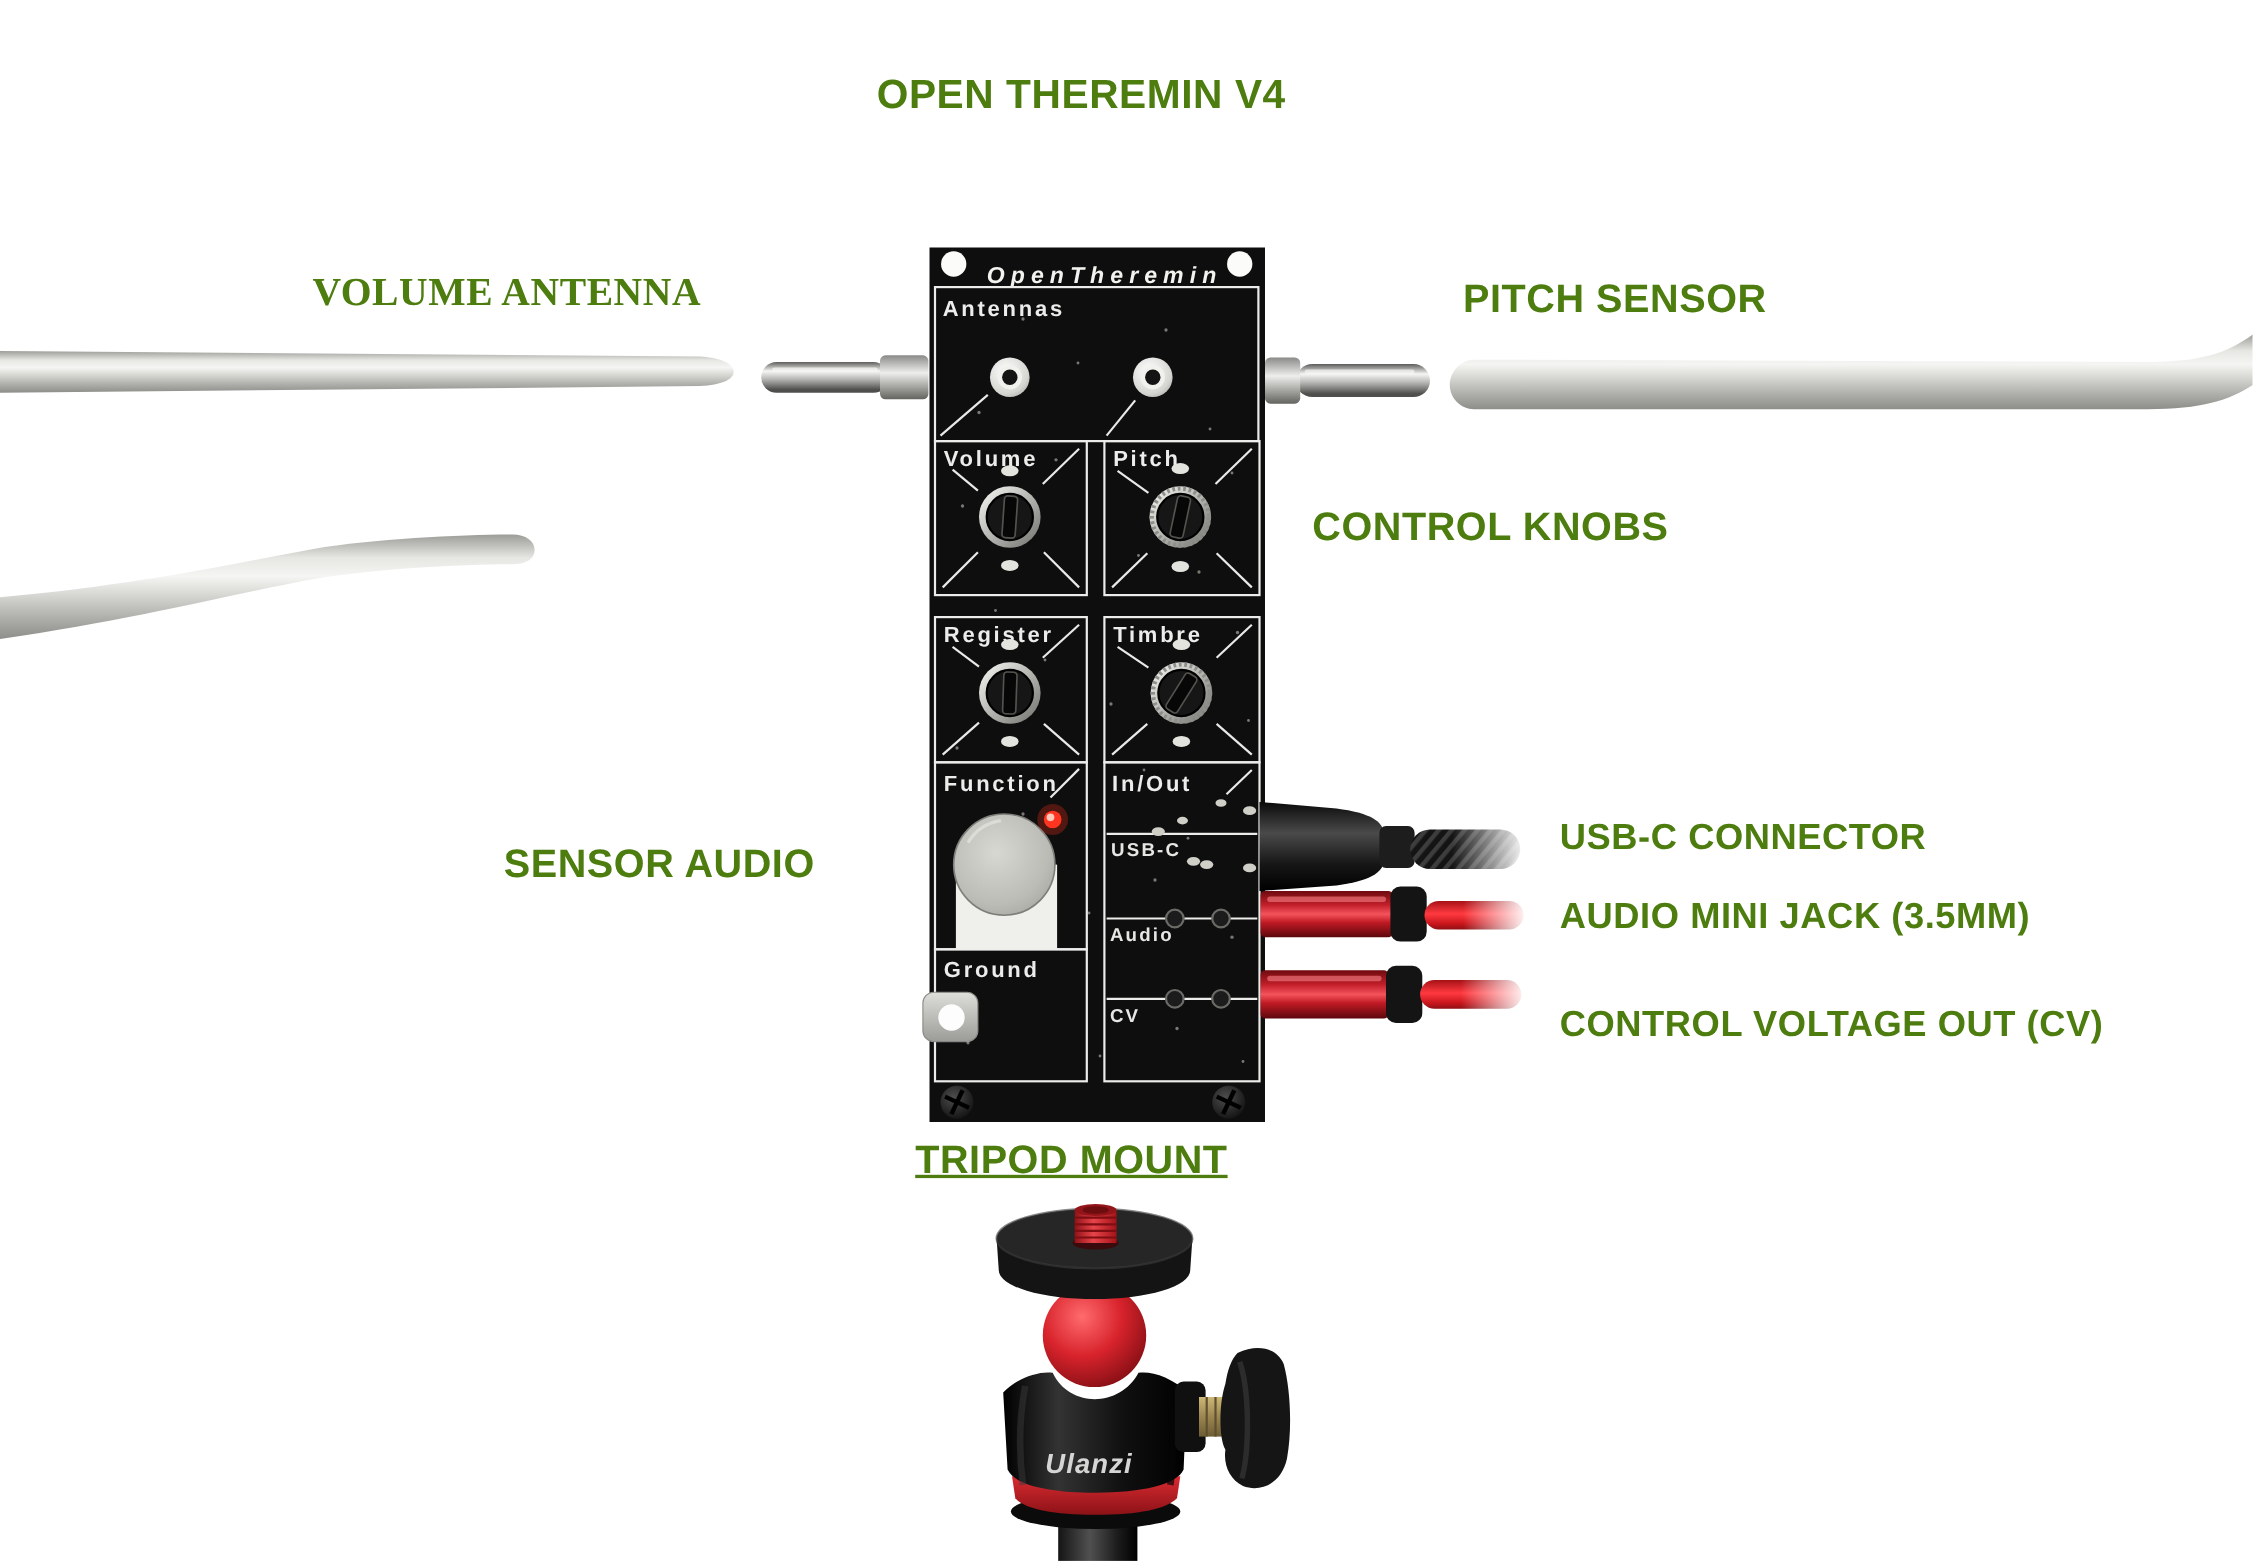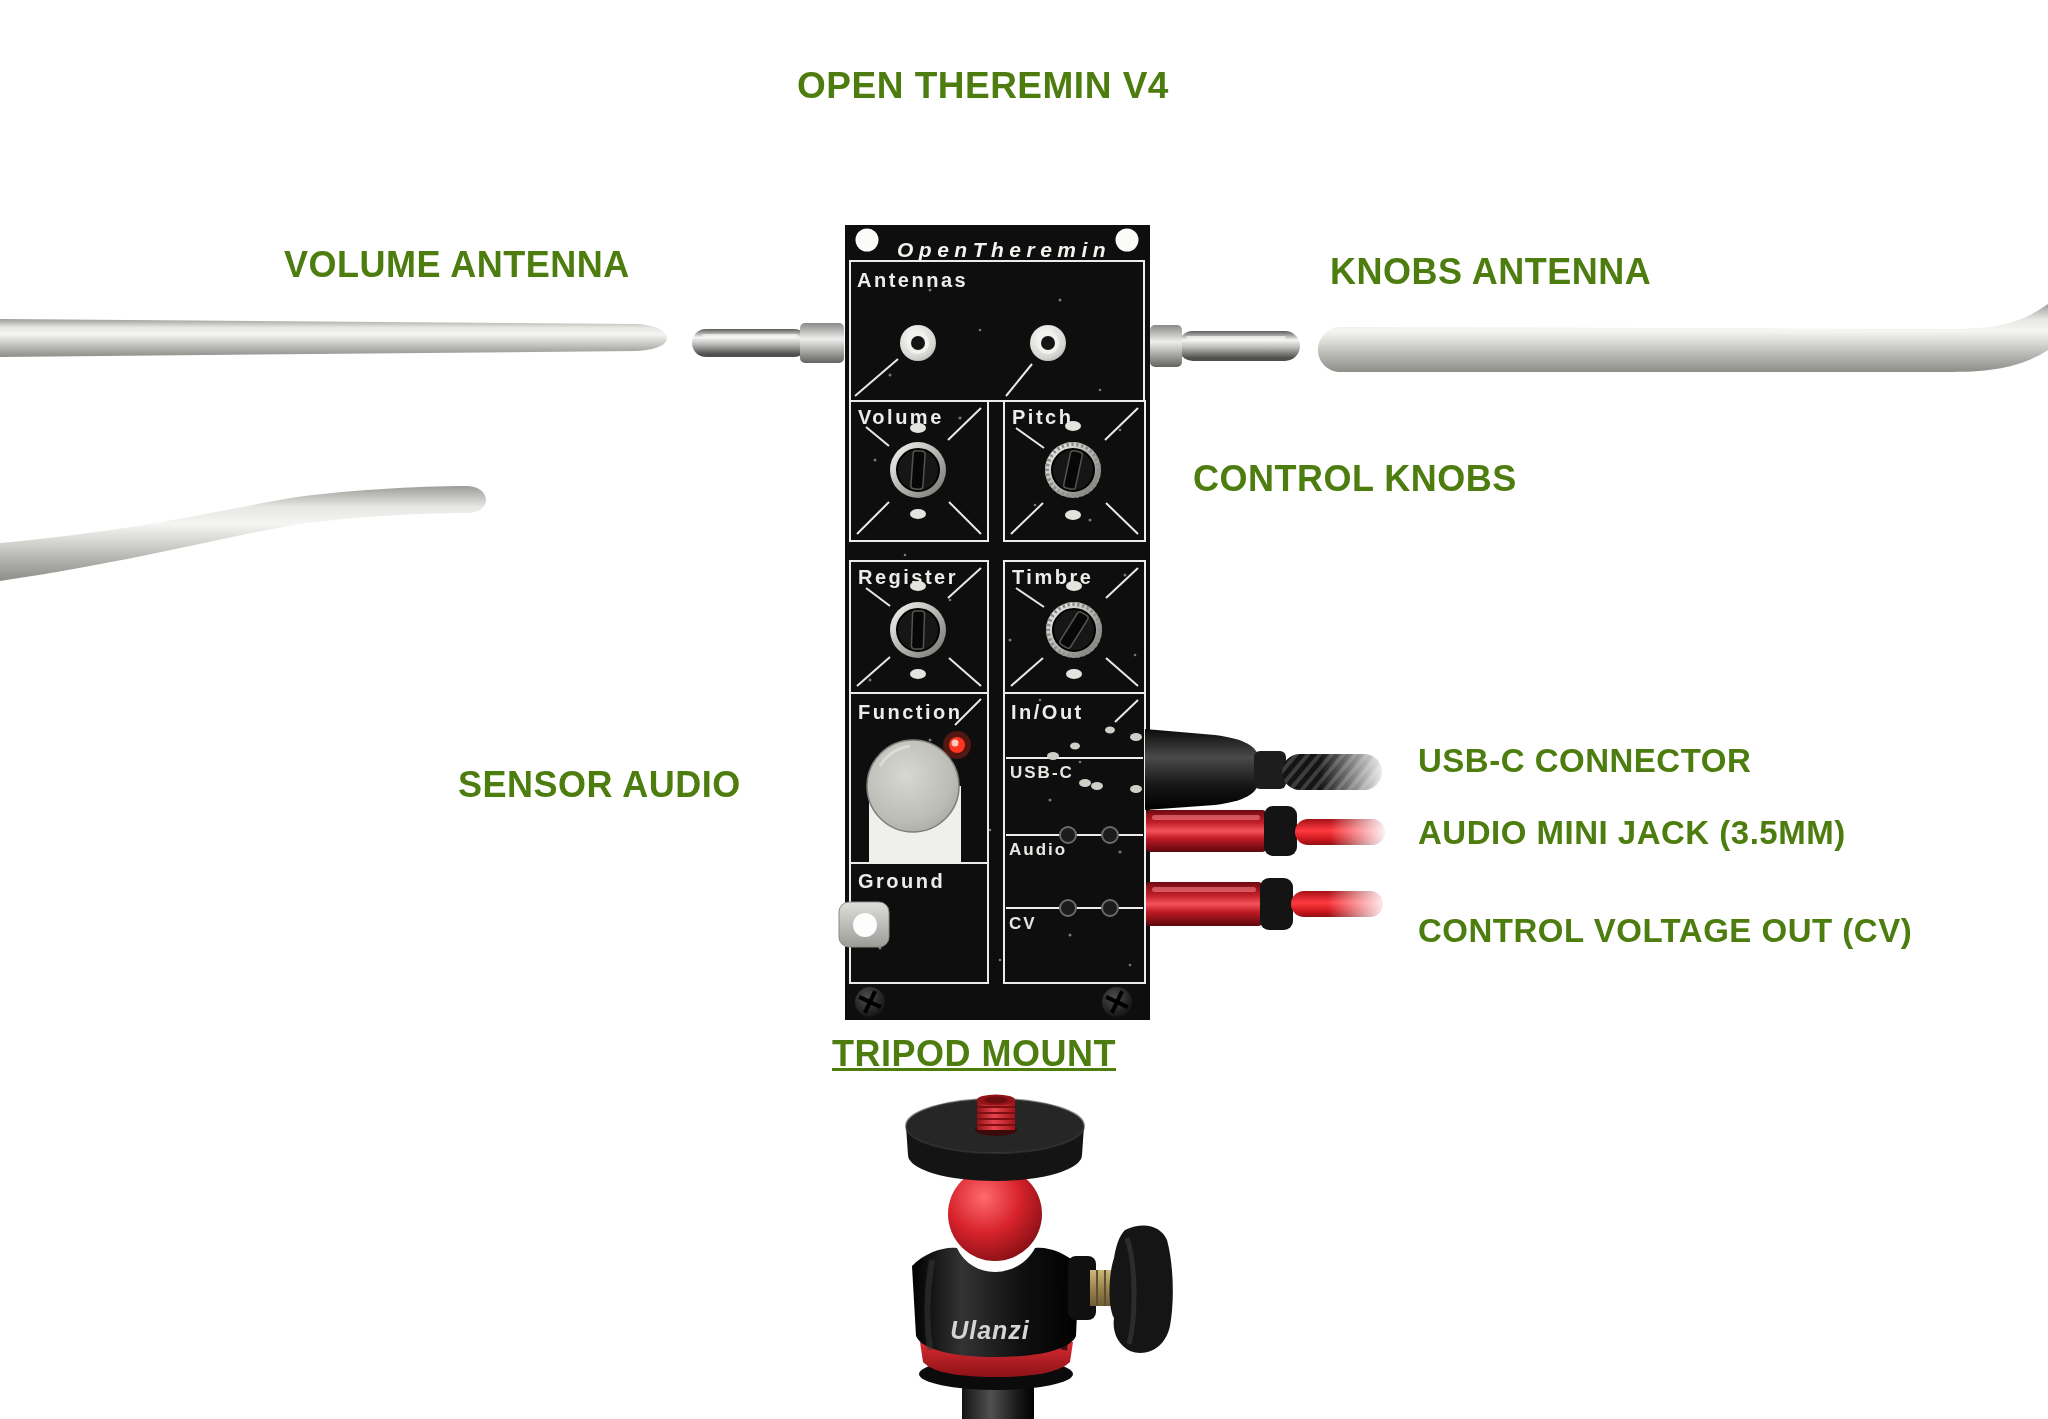--- a/index.html
+++ b/index.html
@@ -389,22 +389,22 @@
         <line x1="1113" y1="1270" x2="1113" y2="1306"></line>
       </g>
       <path d="M1125,1230 C1144,1221 1161,1226 1167,1240 C1173,1262 1175,1298 1170,1326 C1165,1349 1146,1357 1130,1351 C1118,1345 1112,1332 1114,1318 C1108,1308 1108,1276 1114,1258 C1116,1246 1119,1236 1125,1230 Z" fill="#151515"></path>
       <path d="M1127,1238 C1136,1264 1136,1318 1129,1344" stroke="#2c2c2c" stroke-width="5" fill="none"></path>
     </g>
   </g>
 </svg>
 
 
 <div class="lbl title" style="left:797px;top:67px;">OPEN THEREMIN V4</div>
-<div class="lbl" style="left:284px;top:247px;">VOLUME ANTENNA</div>
-<div class="lbl" style="left:1330px;top:254px;">KNOBS ANTENNA</div>
+<div class="lbl" style="left:284px;top:247px;font-family:Liberation Serif, serif;">VOLUME ANTENNA</div>
+<div class="lbl" style="left:1330px;top:254px;">PITCH SENSOR</div>
 <div class="lbl" style="left:1193px;top:461px;">CONTROL KNOBS</div>
 <div class="lbl" style="left:458px;top:767px;">SENSOR AUDIO</div>
 <div class="lbl small" style="left:1418px;top:744px;">USB-C CONNECTOR</div>
 <div class="lbl small" style="left:1418px;top:816px;">AUDIO MINI JACK (3.5MM)</div>
 <div class="lbl small" style="left:1418px;top:886px;margin-top:28px;">CONTROL VOLTAGE OUT (CV)</div>
 <div class="lbl" style="left:832px;top:1036px;text-decoration:underline;">TRIPOD MOUNT</div>
 
 </div>
 
 </body></html>

